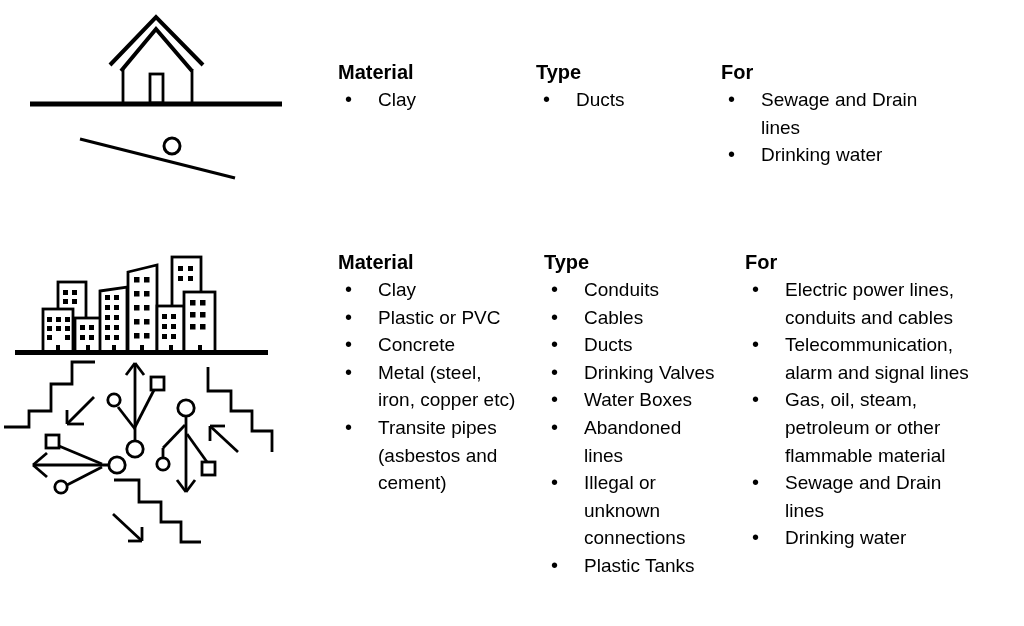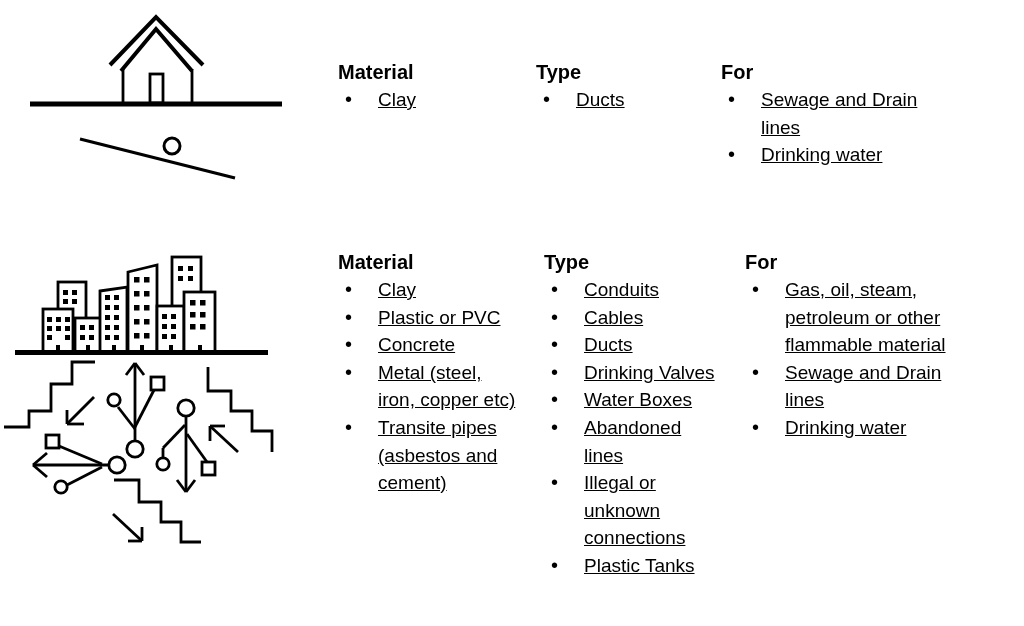--- a/index.html
+++ b/index.html
@@ -25,21 +25,20 @@
     margin: 0;
     font-size: 20px;
     line-height: 28px;
     font-weight: 700;
     color: #000000;
   }
   .col ul {
     margin: 0;
     padding: 0;
     list-style: none;
-    text-decoration: underline;
   }
   .col li.bullet-item {
     position: relative;
     padding-left: 40px;
     font-size: 19px;
     line-height: 27.6px;
     white-space: pre-line;
     color: #000000;
   }
   .col li.bullet-item::before {
@@ -273,20 +272,24 @@
 lines</li>
         <li class="bullet-item">Illegal or
 unknown
 connections</li>
         <li class="bullet-item">Plastic Tanks</li>
       </ul>
   </div>
   <div class="col c-bot-for">
     <h3>For</h3>
     <ul>
+        <li class="bullet-item">Electric power lines,
+conduits and cables</li>
+        <li class="bullet-item">Telecommunication,
+alarm and signal lines</li>
         <li class="bullet-item">Gas, oil, steam,
 petroleum or other
 flammable material</li>
         <li class="bullet-item">Sewage and Drain
 lines</li>
         <li class="bullet-item">Drinking water</li>
       </ul>
   </div>
 
 </div>

